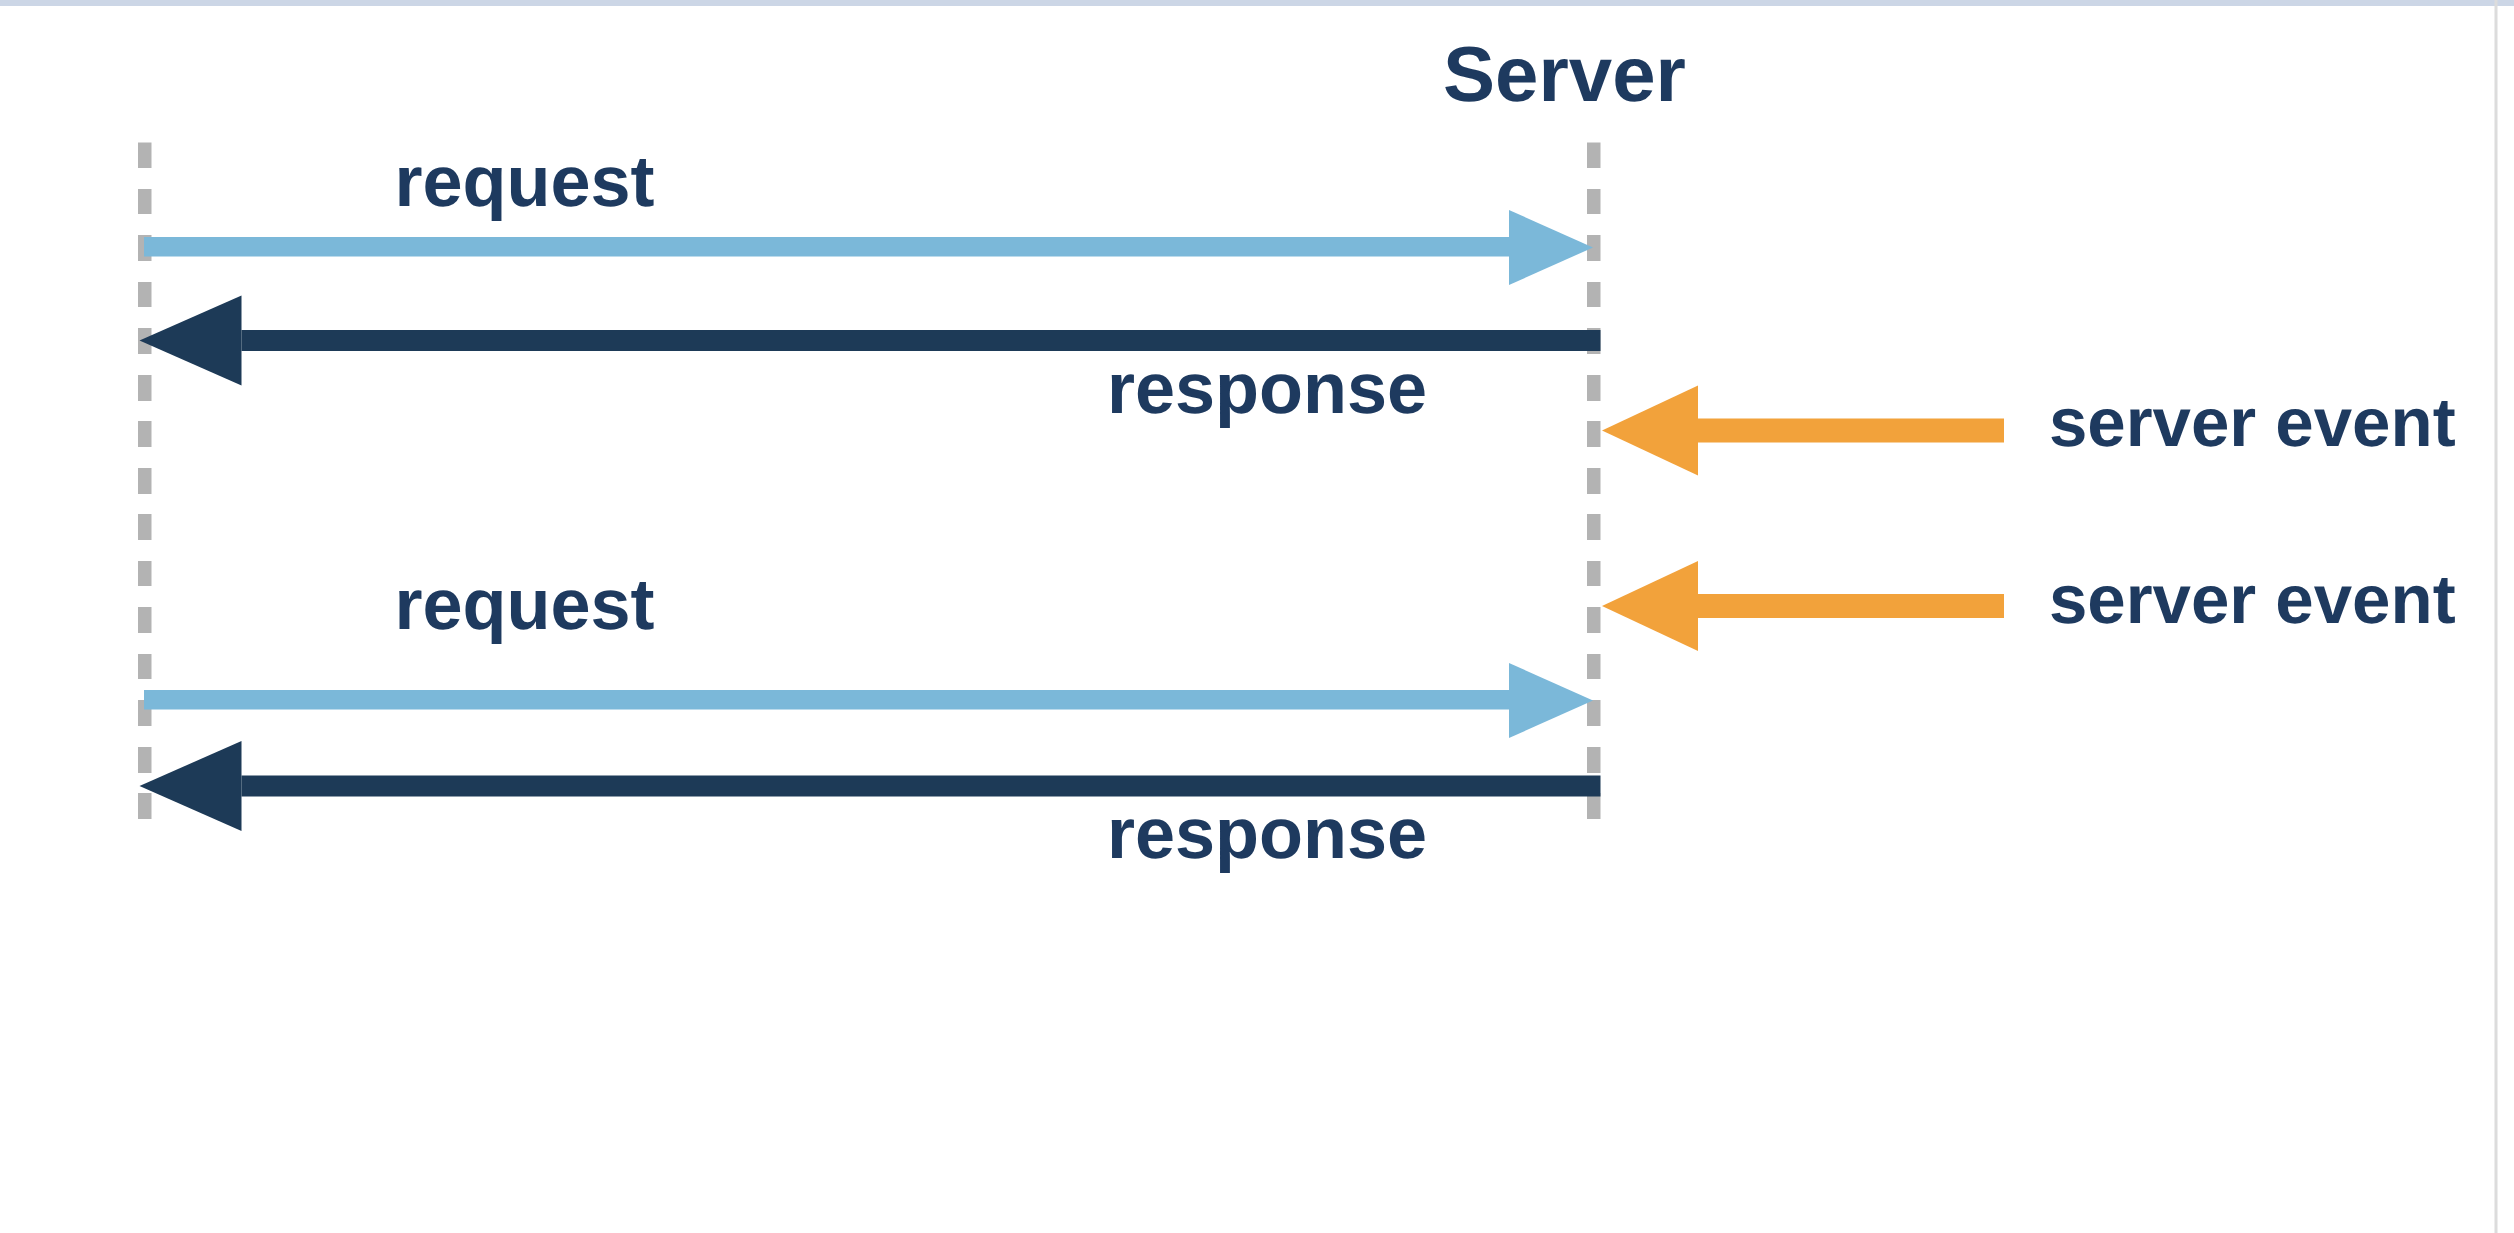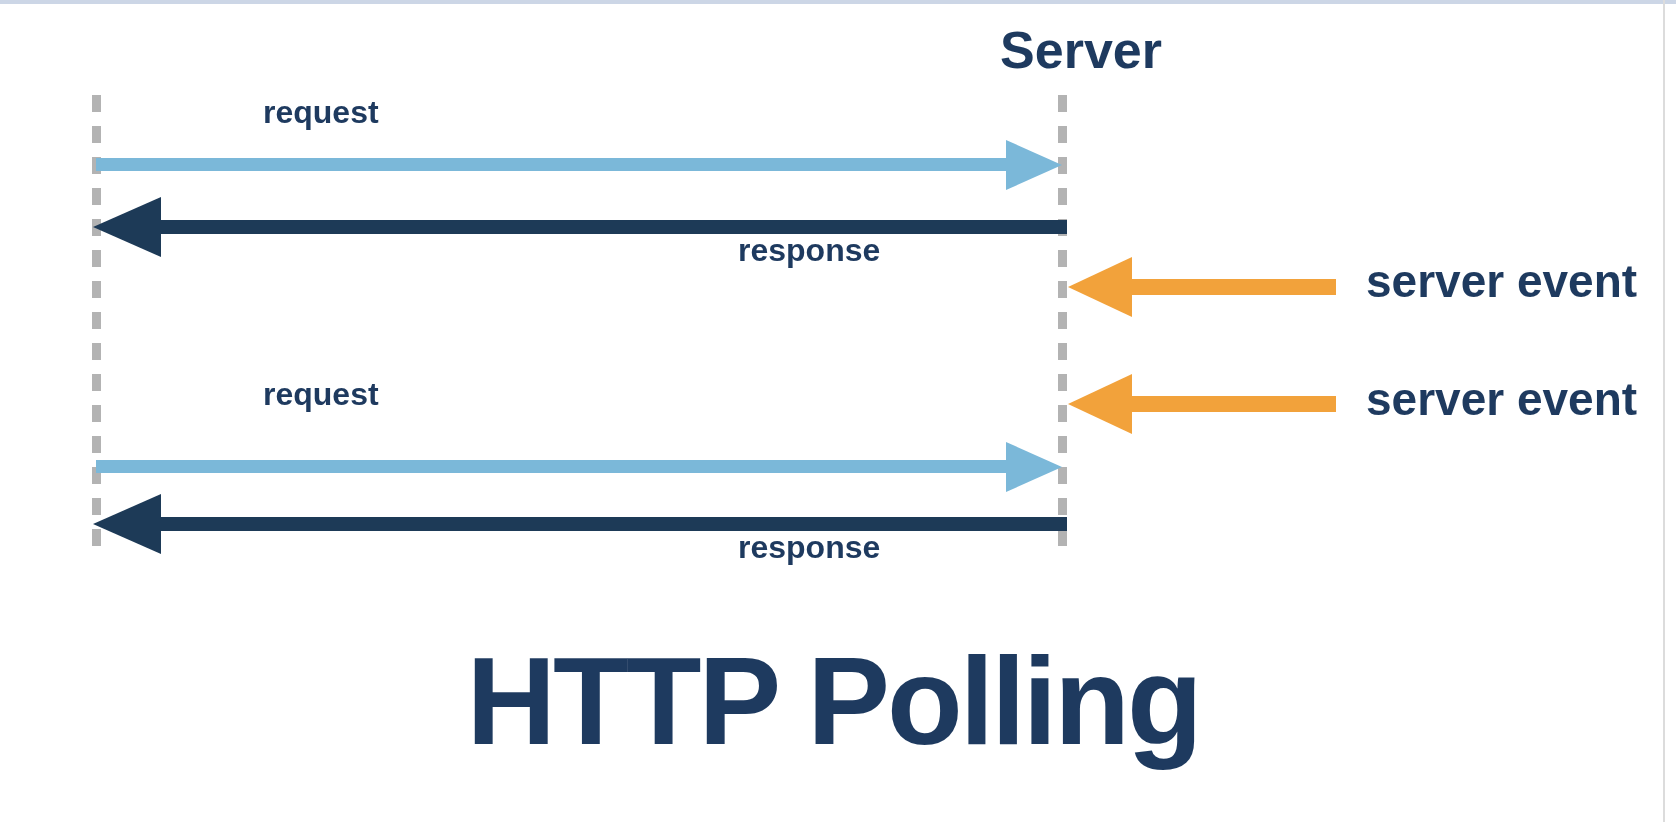--- a/index.html
+++ b/index.html
@@ -28,42 +28,42 @@
     background: #dcdcdc;
   }
   .actor-label {
     position: absolute;
     color: var(--text, #1e3a5f);
     font-size: 52px;
     font-weight: 700;
     white-space: nowrap;
   }
   .actor-client { left: 26px; top: 18px; }
-  .actor-server { left: 962px; top: 20px; width: 200px; text-align: right; }
+  .actor-server { left: 962px; top: 20px; width: 200px; text-align: left; }
 
   .lifeline {
     position: absolute;
     width: 9px;
     top: 95px;
     height: 460px;
     background: repeating-linear-gradient(
       to bottom,
       var(--lifeline, #b3b3b3) 0px,
       var(--lifeline, #b3b3b3) 17px,
       transparent 17px,
       transparent 31px
     );
   }
   .lifeline-client { left: 92px; }
   .lifeline-server { left: 1058px; }
 
   .msg-label {
     position: absolute;
     color: var(--text, #1e3a5f);
-    font-size: 32px;
+    font-size: 48px;
     font-weight: 700;
     white-space: nowrap;
   }
   .event-label {
     position: absolute;
     color: var(--text, #1e3a5f);
     font-size: 46px;
     font-weight: 700;
     white-space: nowrap;
   }
@@ -162,15 +162,14 @@
   <div class="event-label ev2-label">server event</div>
 
   <div class="msg-label req2-label">request</div>
   <div class="shaft shaft-request req2-shaft"></div>
   <div class="head head-right-request req2-head"></div>
 
   <div class="head head-left-response res2-head"></div>
   <div class="shaft shaft-response res2-shaft"></div>
   <div class="msg-label res2-label">response</div>
 
-  <div class="diagram-title">HTTP Polling</div>
 
 </div>
 
 </body></html>

